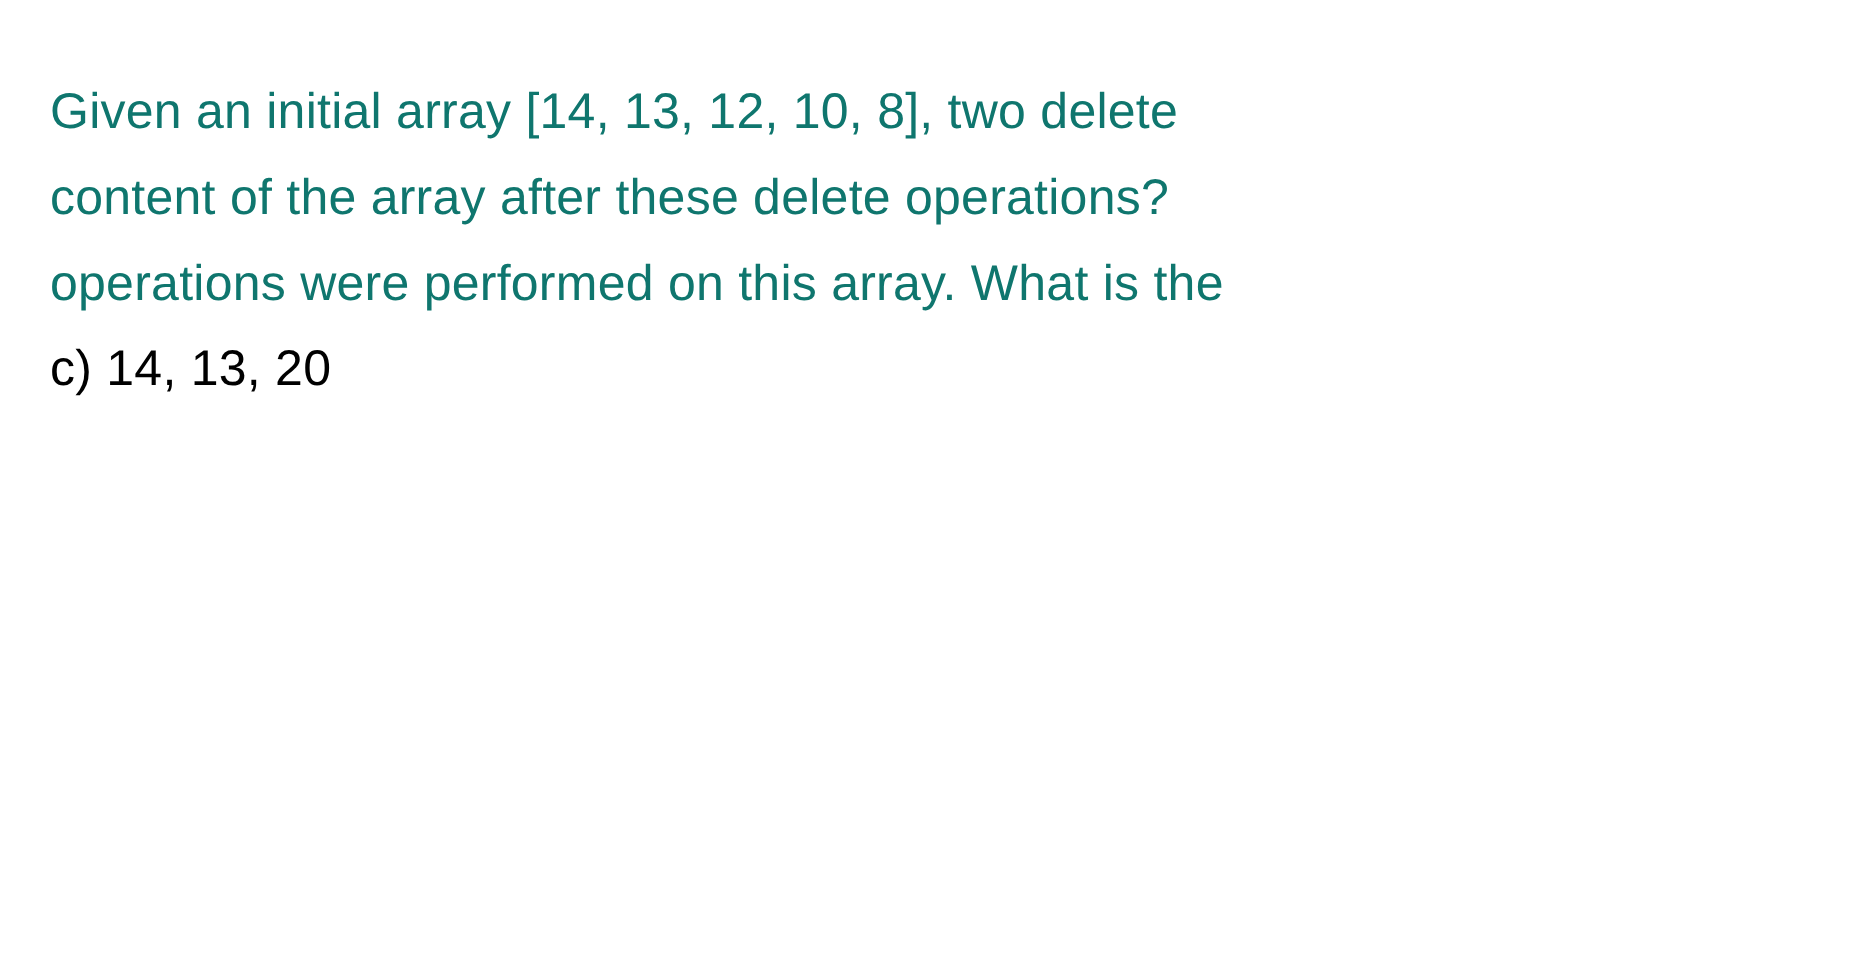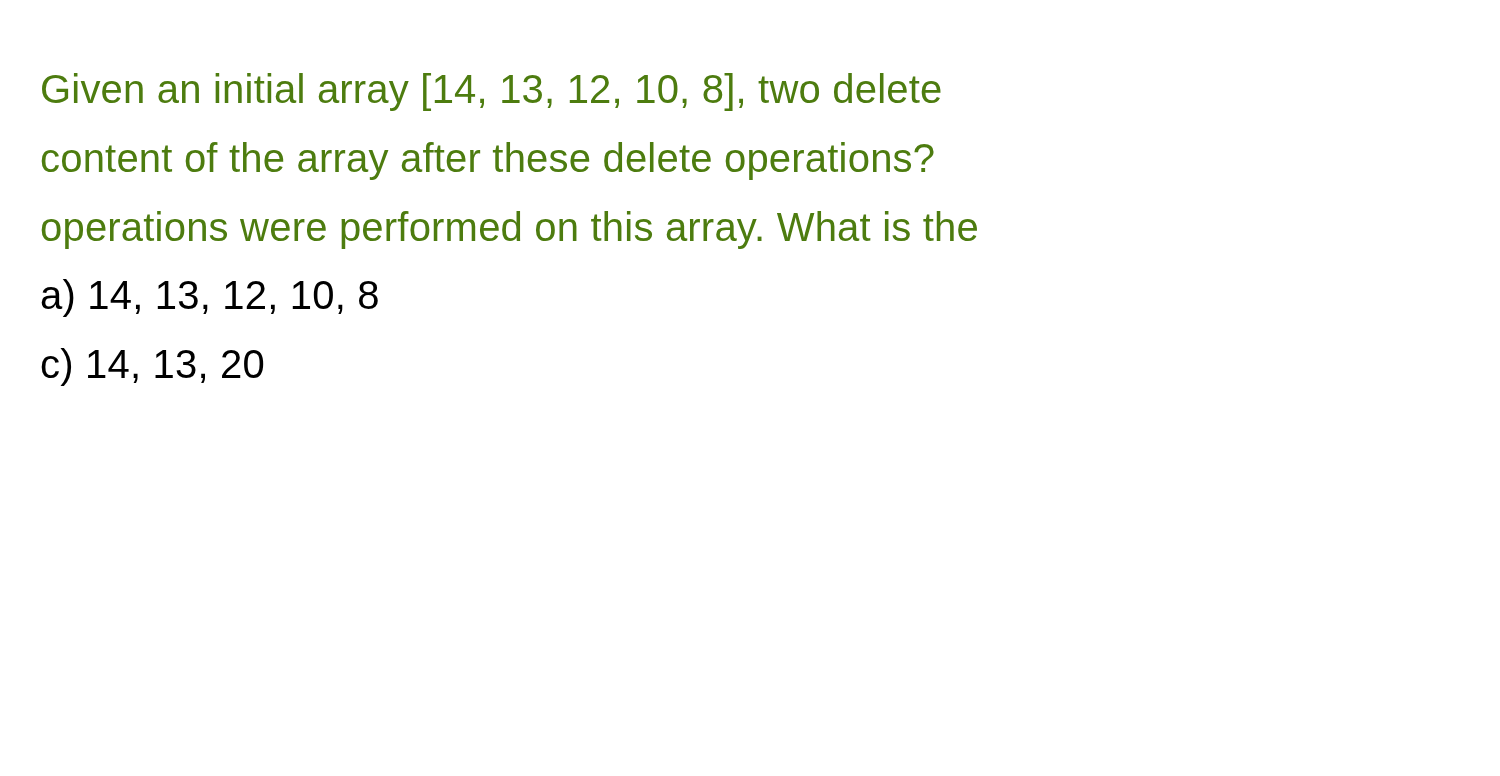--- a/index.html
+++ b/index.html
@@ -10,32 +10,31 @@
     body {
       width: 1500px;
       height: 776px;
       background: #ffffff;
       font-family: -apple-system, BlinkMacSystemFont, "Segoe UI", Helvetica, Arial, sans-serif;
       padding: 55px 40px;
     }
     .question-text {
       font-size: 40px;
       line-height: 1.72;
-      color: #4d7c0f;
+      color: #0f766e;
       letter-spacing: 0.2px;
     }
     .option {
       font-size: 40px;
       line-height: 1.72;
       color: #000000;
       letter-spacing: 0.2px;
     }
   </style>
 </head>
 <body>
 
 <div>
   <div class="question-text">Given an initial array [14, 13, 12, 10, 8], two delete</div>
   <div class="question-text">content of the array after these delete operations?</div>
   <div class="question-text">operations were performed on this array. What is the</div>
-  <div class="option">a) 14, 13, 12, 10, 8</div>
   <div class="option">c) 14, 13, 20</div>
 </div>
 
 </body></html>

